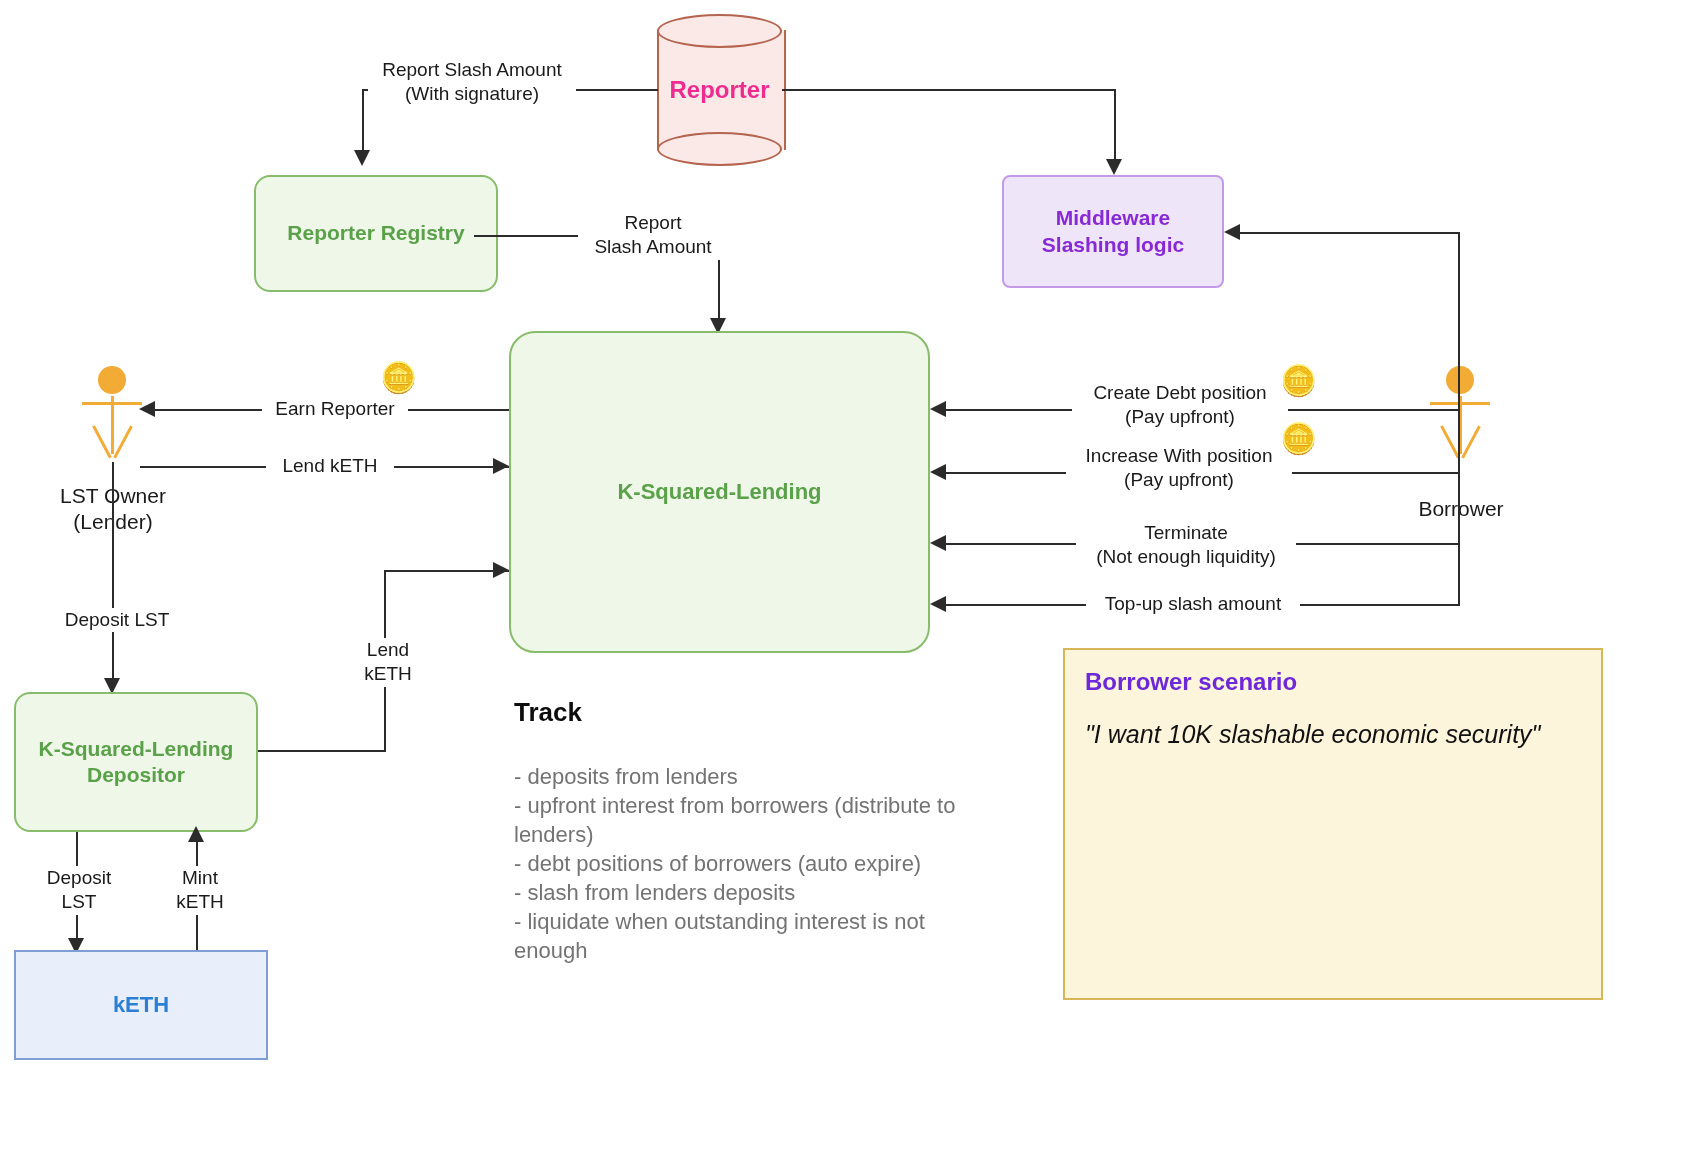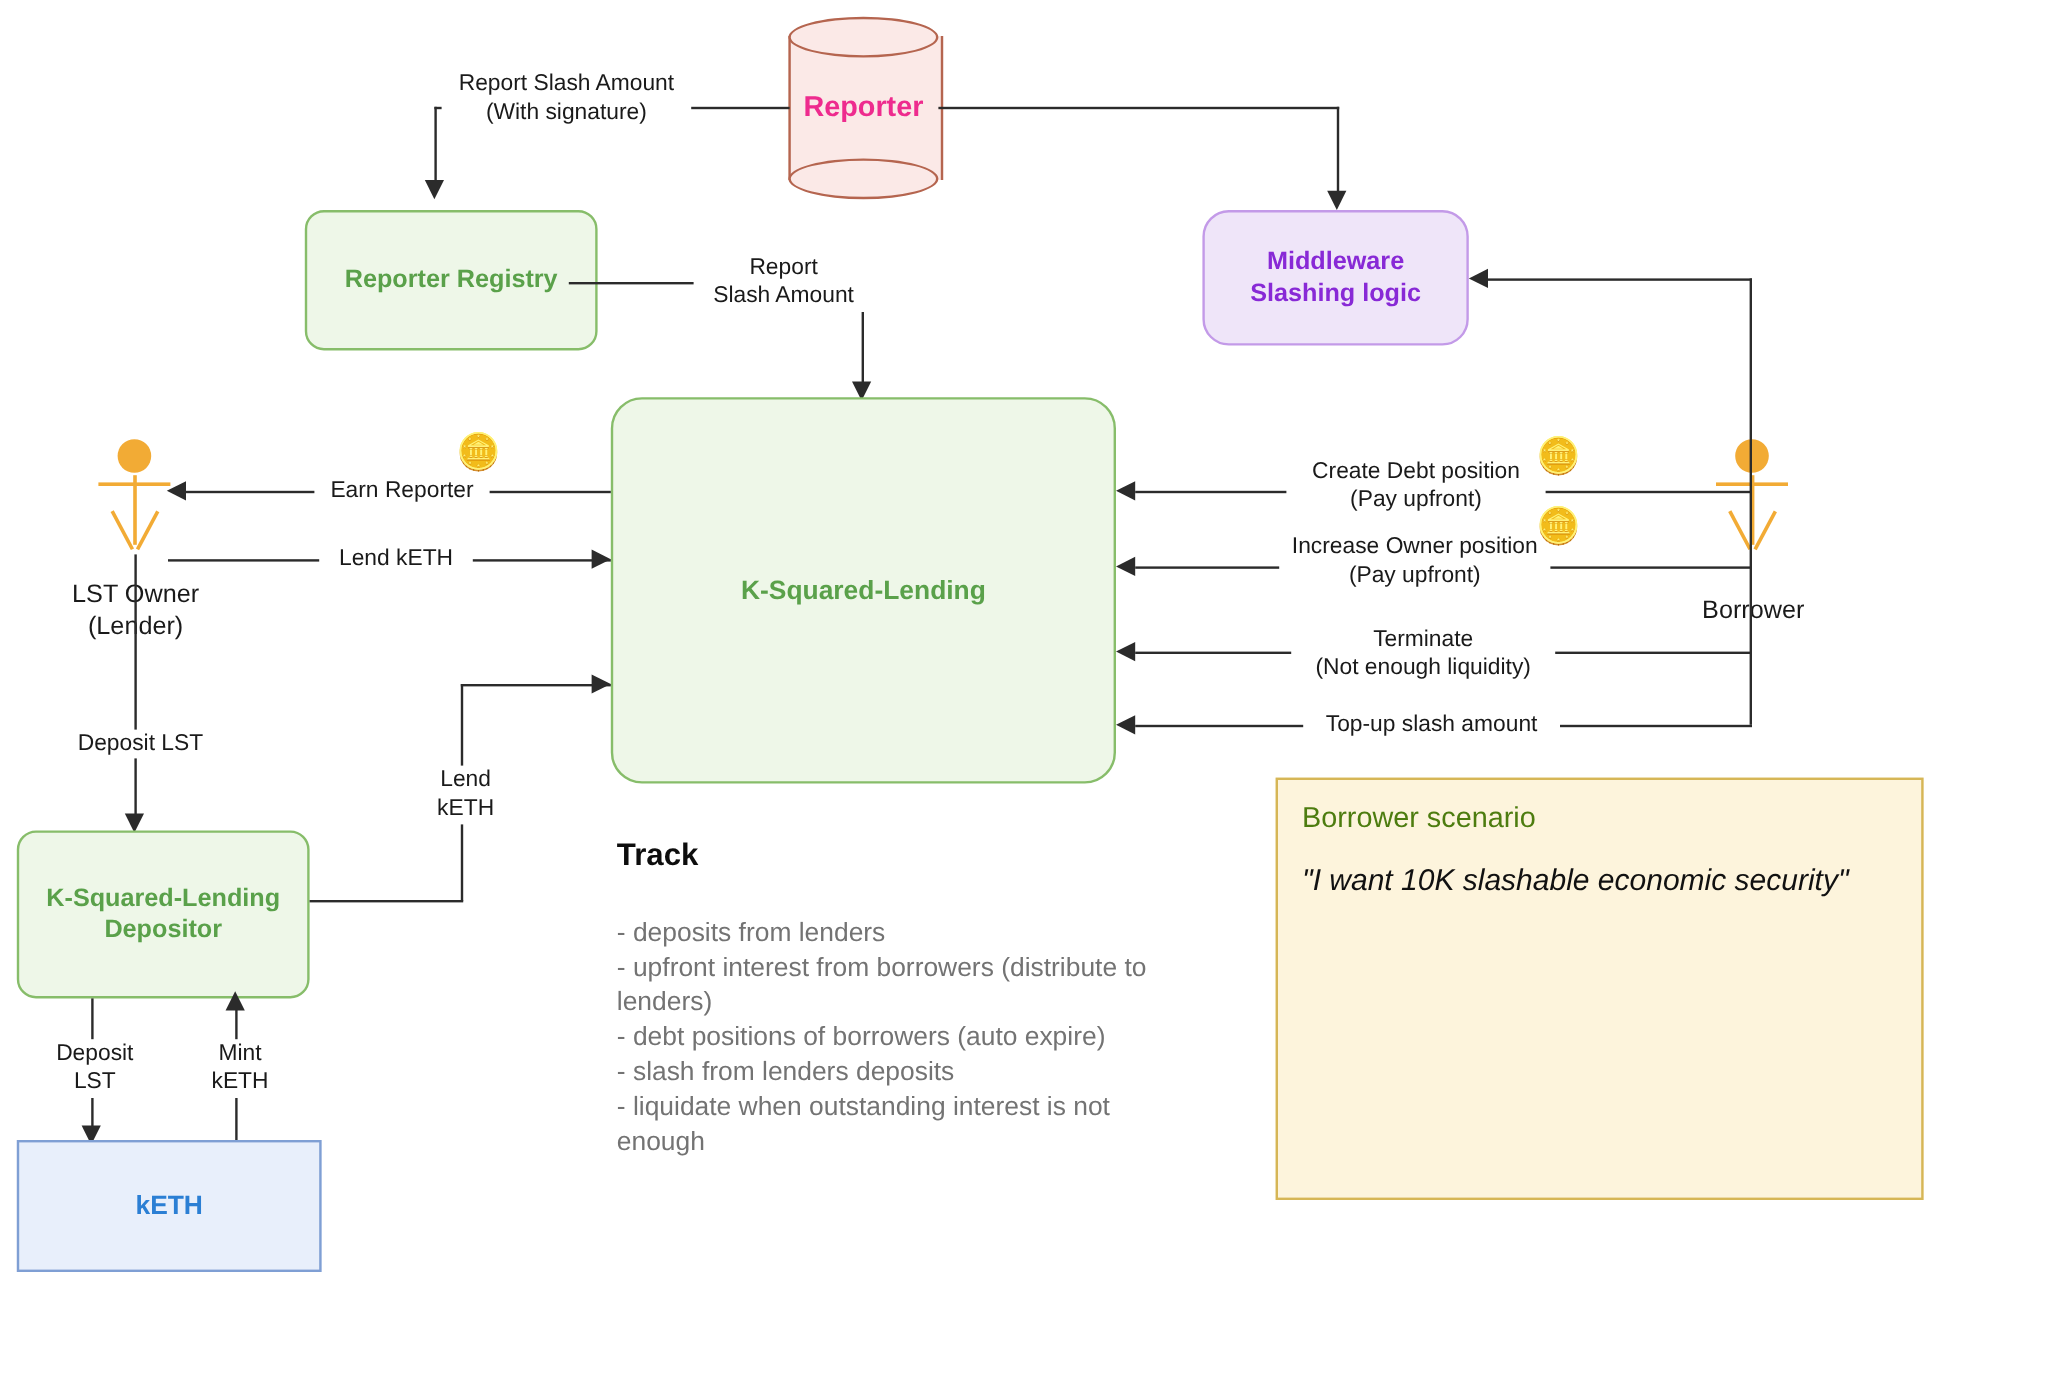--- a/index.html
+++ b/index.html
@@ -4,21 +4,21 @@
 <style>
   html,body{margin:0;padding:0;background:#ffffff;}
   body{width:1704px;height:1164px;font-family:"Liberation Sans",sans-serif;}
   #stage{position:relative;width:1704px;height:1164px;overflow:hidden;background:#fff;}
 
   
   .node{position:absolute;box-sizing:border-box;display:flex;align-items:center;
         justify-content:center;text-align:center;font-weight:bold;line-height:1.25;}
 
   .green-node{background:#eef7e8;border:2px solid #87bd6a;color:#5aa14a;border-radius:16px;}
-  .purple-node{background:#efe5f9;border:2px solid #c39ae8;color:#8829d6;border-radius:22px;}
+  .purple-node{background:#efe5f9;border:2px solid #c39ae8;color:#8829d6;border-radius:8px;}
   .blue-node{background:#e8effb;border:2px solid #7f9fd4;color:#2b7fd4;border-radius:0;}
 
   
   .cyl{position:absolute;}
   .cyl .body{position:absolute;left:0;top:16px;width:100%;height:calc(100% - 32px);
              background:#fbe9e7;border-left:2.5px solid #b5654f;border-right:2.5px solid #b5654f;}
   .cyl .top{position:absolute;left:0;top:0;width:100%;height:34px;border-radius:50%;
             background:#fbe9e7;border:2.5px solid #b5654f;box-sizing:border-box;}
   .cyl .bot{position:absolute;left:0;bottom:0;width:100%;height:34px;border-radius:50%;
             background:#fbe9e7;border:2.5px solid #b5654f;box-sizing:border-box;}
@@ -54,21 +54,21 @@
 
   
   .coin{position:absolute;font-size:30px;line-height:1;}
 
   
   .track-title{position:absolute;font-size:26px;font-weight:bold;color:#0d0d0d;}
   .track-list{position:absolute;font-size:22px;color:#737373;line-height:1.32;white-space:pre-line;width:480px;}
 
   .note{position:absolute;box-sizing:border-box;background:#fdf4dc;border:2px solid #d6b656;
         padding:18px 20px 20px 20px;}
-  .note-title{font-size:24px;font-weight:normal;color:#4d7c0f;margin-bottom:22px;}
+  .note-title{font-size:24px;font-weight:bold;color:#6d28d9;margin-bottom:22px;}
   .note-quote{font-size:25px;font-style:italic;color:#111;line-height:1.28;margin-bottom:26px;}
   .note-body{font-size:21px;color:#111;line-height:1.38;white-space:pre-line;}
 </style>
 </head>
 <body>
 
 <div id="stage">
 
   <div class="cyl" style="left:657px;top:14px;width:125px;height:152px;">
     <div class="body"></div>
@@ -165,21 +165,21 @@
   <div class="actor-name" style="left:1388px;top:496px;width:146px;">Borrower</div>
 
   <div class="hline" style="left:946px;top:409px;width:514px;"></div>
   <div class="arrow arr-left" style="left:930px;top:401px;"></div>
   <div class="elabel" style="left:1072px;top:381px;width:208px;">Create Debt position
 (Pay upfront)</div>
   <div class="coin" style="left:1280px;top:366px;">🪙</div>
 
   <div class="hline" style="left:946px;top:472px;width:514px;"></div>
   <div class="arrow arr-left" style="left:930px;top:464px;"></div>
-  <div class="elabel" style="left:1066px;top:444px;width:218px;">Increase Owner position
+  <div class="elabel" style="left:1066px;top:444px;width:218px;">Increase With position
 (Pay upfront)</div>
   <div class="coin" style="left:1280px;top:424px;">🪙</div>
 
   <div class="hline" style="left:946px;top:543px;width:514px;"></div>
   <div class="arrow arr-left" style="left:930px;top:535px;"></div>
   <div class="elabel" style="left:1076px;top:521px;width:212px;">Terminate
 (Not enough liquidity)</div>
 
   <div class="hline" style="left:946px;top:604px;width:514px;"></div>
   <div class="arrow arr-left" style="left:930px;top:596px;"></div>

